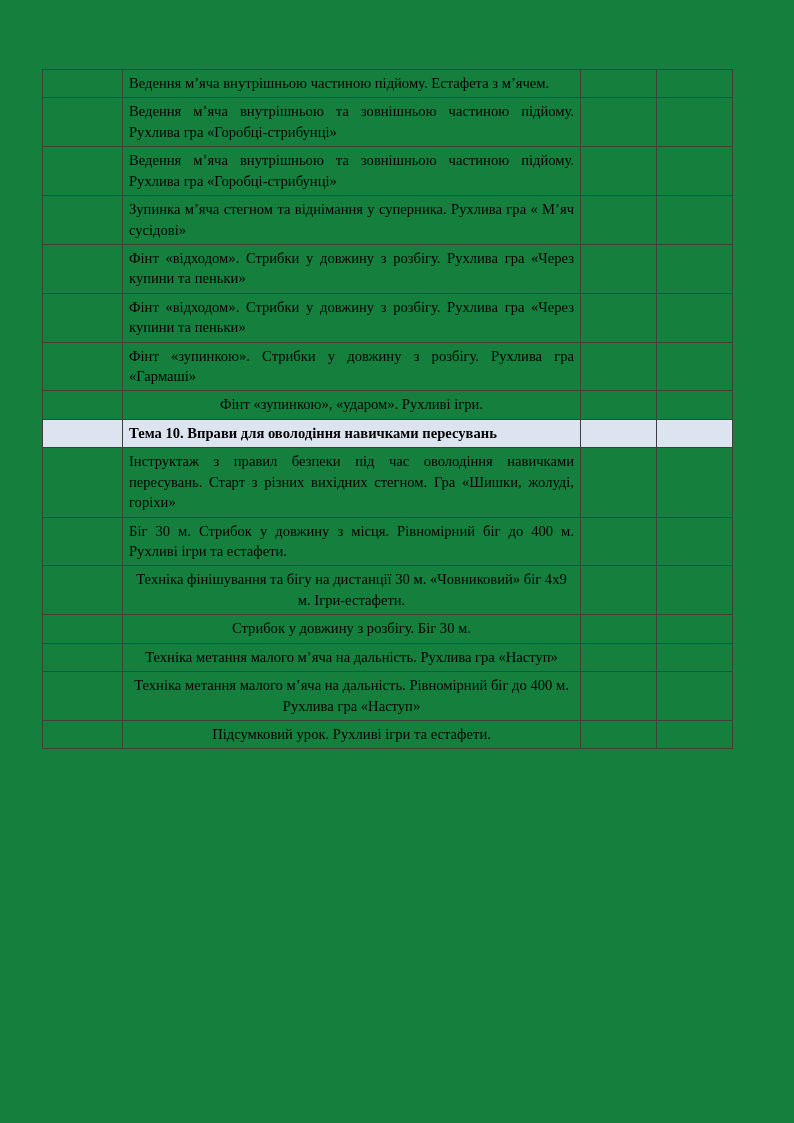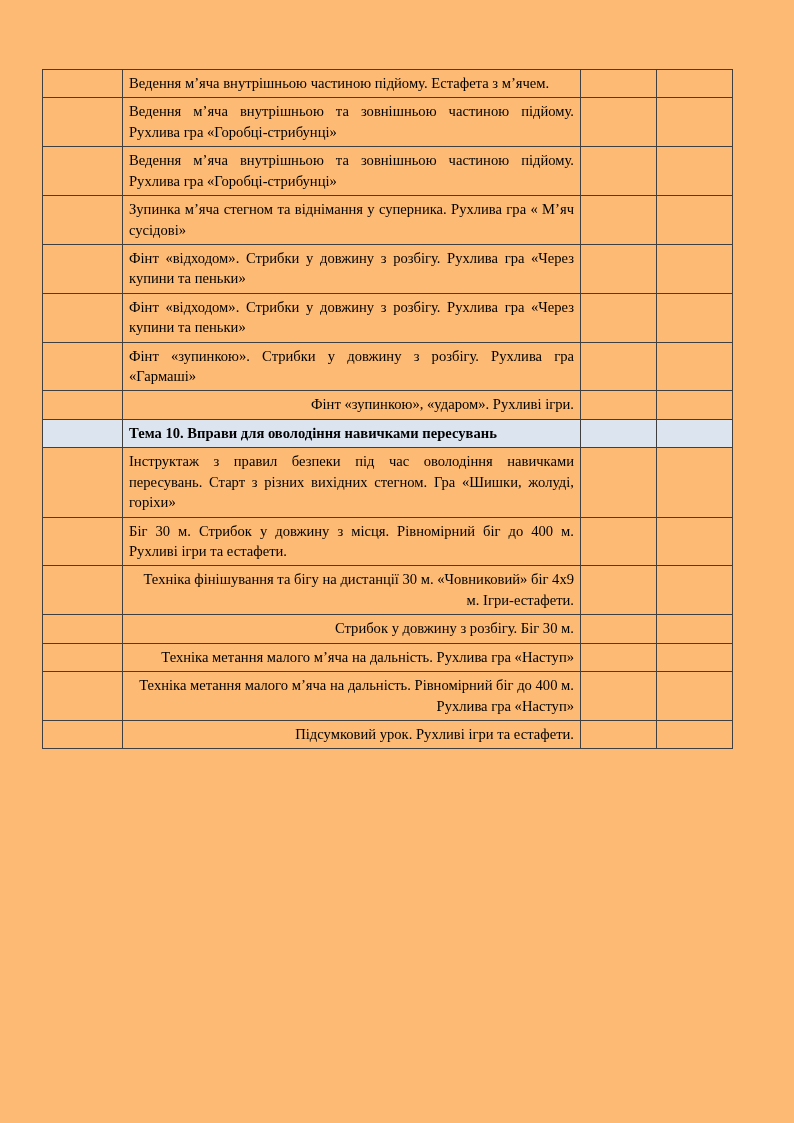--- a/index.html
+++ b/index.html
@@ -16,21 +16,21 @@
     color: #000000;
     overflow: hidden;
   }
 
   #page {
     position: absolute;
     left: 0;
     top: 0;
     width: 794px;
     height: 1123px;
-    background: #fdba74;
+    background: #15803d;
   }
 
   #plan-table {
     position: absolute;
     left: 42px;
     top: 69px;
     width: 690px;
     border-collapse: collapse;
     table-layout: fixed;
   }
@@ -55,21 +55,21 @@
     padding: 0;
   }
 
   td.cell-content {
     text-align: justify;
     text-justify: inter-word;
     hyphens: none;
   }
 
   td.cell-content.align-left {
-    text-align: right;
+    text-align: center;
   }
 
   tr.theme-row > td {
     background: #dce4f0;
   }
 
   tr.theme-row td.cell-content {
     font-weight: bold;
     text-align: left;
     line-height: 1.45;

